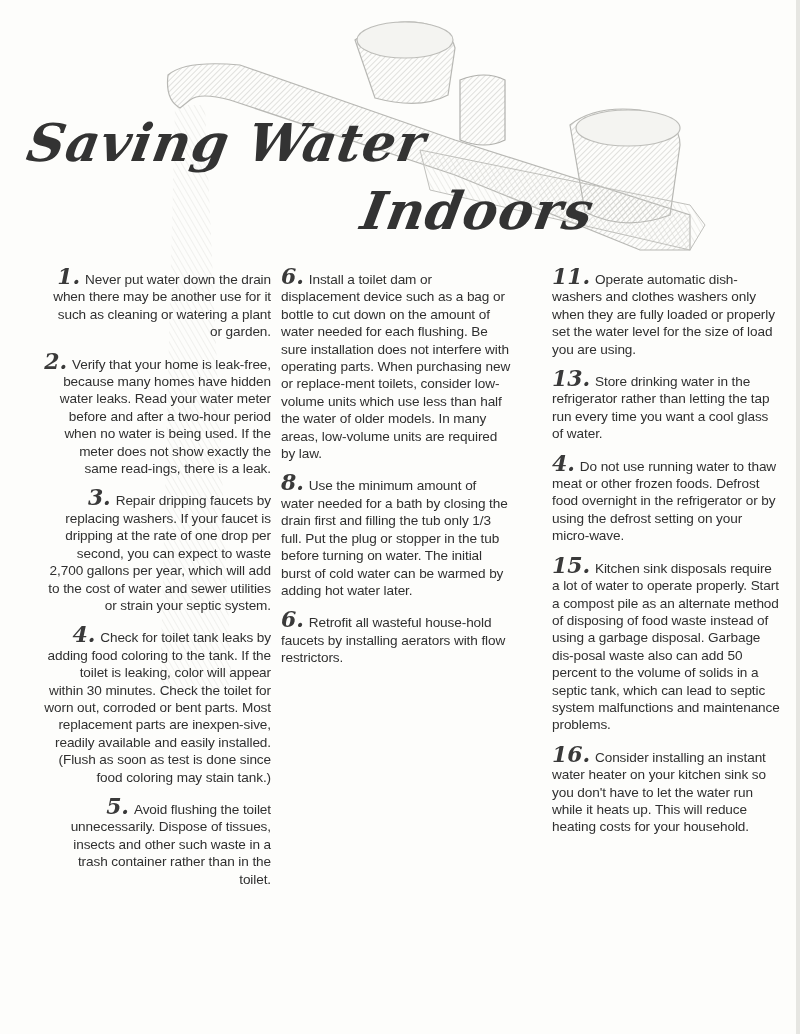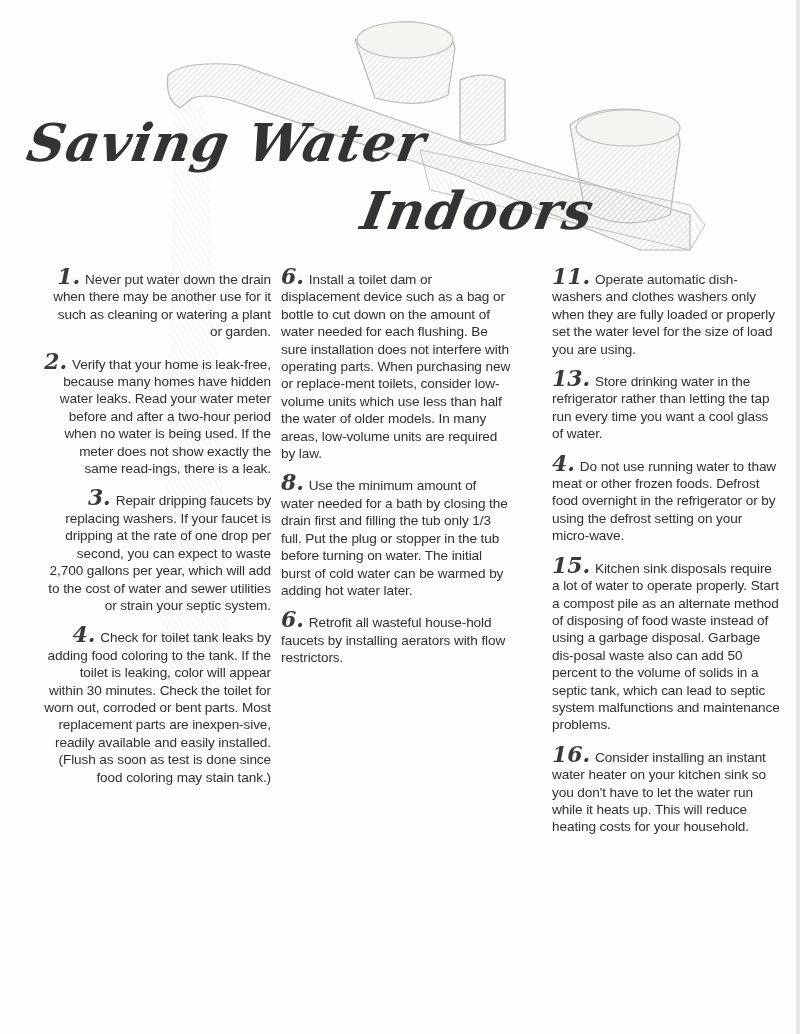--- a/index.html
+++ b/index.html
@@ -71,20 +71,21 @@
   </svg>
 
   <h1 class="title title-1">Saving Water</h1>
   <h1 class="title title-2">Indoors</h1>
 
   <div class="col col-1">
     <p class="tip"><span class="num">1.</span><span>Never put water down the drain when there may be another use for it such as cleaning or watering a plant or garden.</span></p>
     <p class="tip"><span class="num">2.</span><span>Verify that your home is leak-free, because many homes have hidden water leaks. Read your water meter before and after a two-hour period when no water is being used. If the meter does not show exactly the same read-ings, there is a leak.</span></p>
     <p class="tip"><span class="num">3.</span><span>Repair dripping faucets by replacing washers.  If your faucet is dripping at the rate of one drop per second, you can expect to waste 2,700 gallons per year, which will add to the cost of water and sewer utilities or strain your septic system.</span></p>
     <p class="tip"><span class="num">4.</span><span>Check for toilet tank leaks by adding food coloring to the tank. If the toilet is leaking, color will appear within 30 minutes. Check the toilet for worn out, corroded or bent parts. Most replacement parts are inexpen-sive, readily available and easily installed. (Flush as soon as test is done since food coloring may stain tank.)</span></p>
+    <p class="tip"><span class="num">5.</span><span>Avoid flushing the toilet unnecessarily. Dispose of tissues, insects and other such waste in a trash container rather than in the toilet.</span></p>
   </div>
 
   <div class="col col-2">
     <p class="tip"><span class="num">6.</span><span>Install a toilet dam or displacement device such as a bag or bottle to cut down on the amount of water needed for each flushing. Be sure installation does not interfere with operating parts. When purchasing new or replace-ment toilets, consider low-volume units which use less than half the water of older models. In many areas, low-volume units are required by law.</span></p>
     <p class="tip"><span class="num">8.</span><span>Use the minimum amount of water needed for a bath by closing the drain first and filling the tub only 1/3 full. Put the plug or stopper in the tub before turning on water. The initial burst of cold water can be warmed by adding hot water later.</span></p>
     <p class="tip"><span class="num">6.</span><span>Retrofit all wasteful house-hold faucets by installing aerators with flow restrictors.</span></p>
   </div>
 
   <div class="col col-3">
     <p class="tip"><span class="num">11.</span><span>Operate automatic dish-washers and clothes washers only when they are fully loaded or properly set the water level for the size of load you are using.</span></p>

